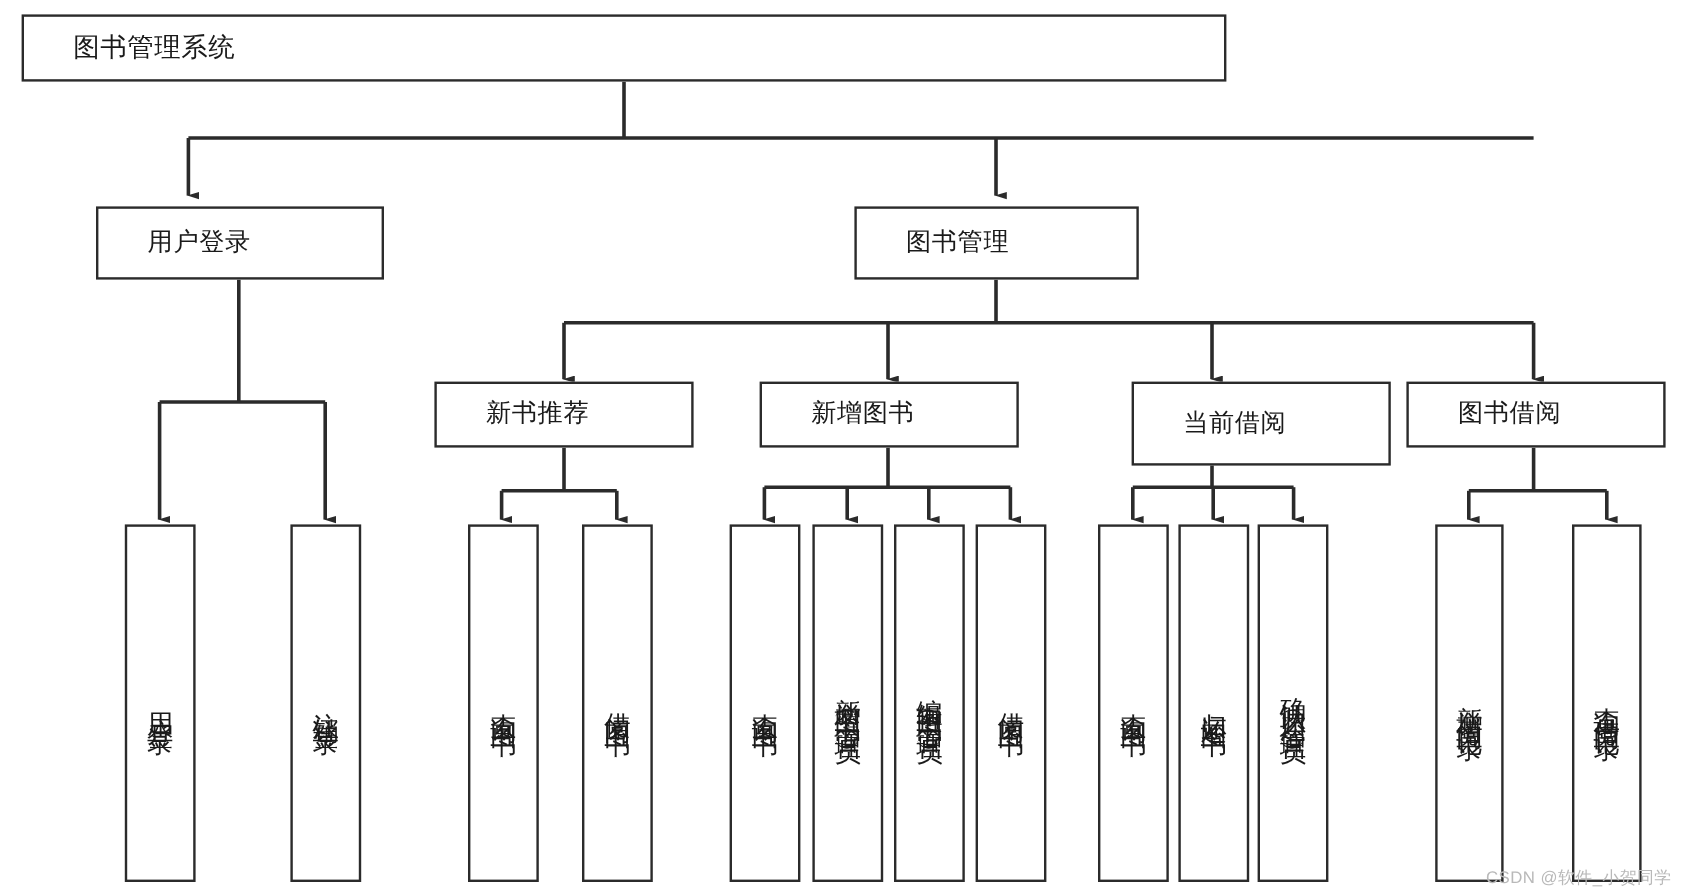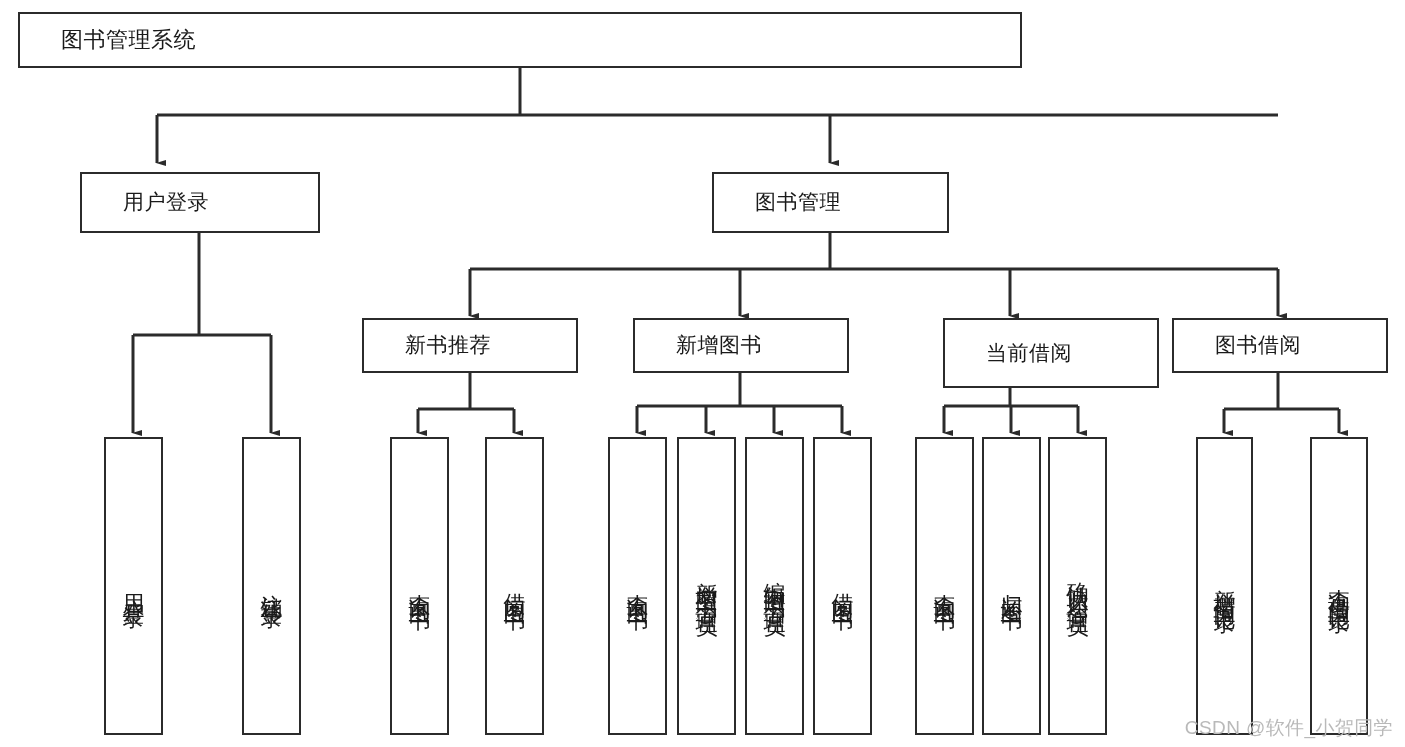--- a/index.html
+++ b/index.html
@@ -63,21 +63,21 @@
     text-orientation: upright;
     font-size: 22px;
     letter-spacing: 5px;
     line-height: 1;
     white-space: nowrap;
   }
   #watermark {
     position: absolute;
     right: 12px;
     bottom: 6px;
-    font-size: 19px;
+    font-size: 14px;
     color: #b9b9b9;
     letter-spacing: 0.4px;
     z-index: 3;
     user-select: none;
     white-space: nowrap;
   }
 </style>
 </head>
 <body>
 

